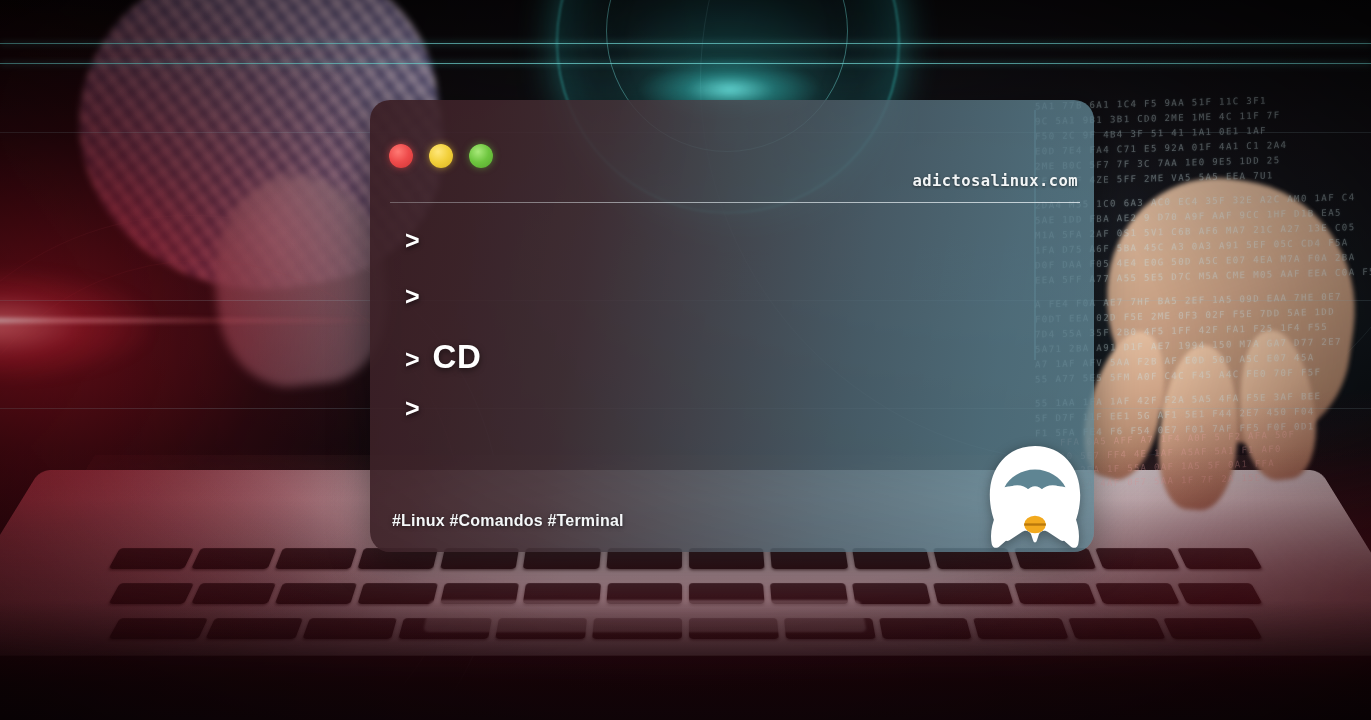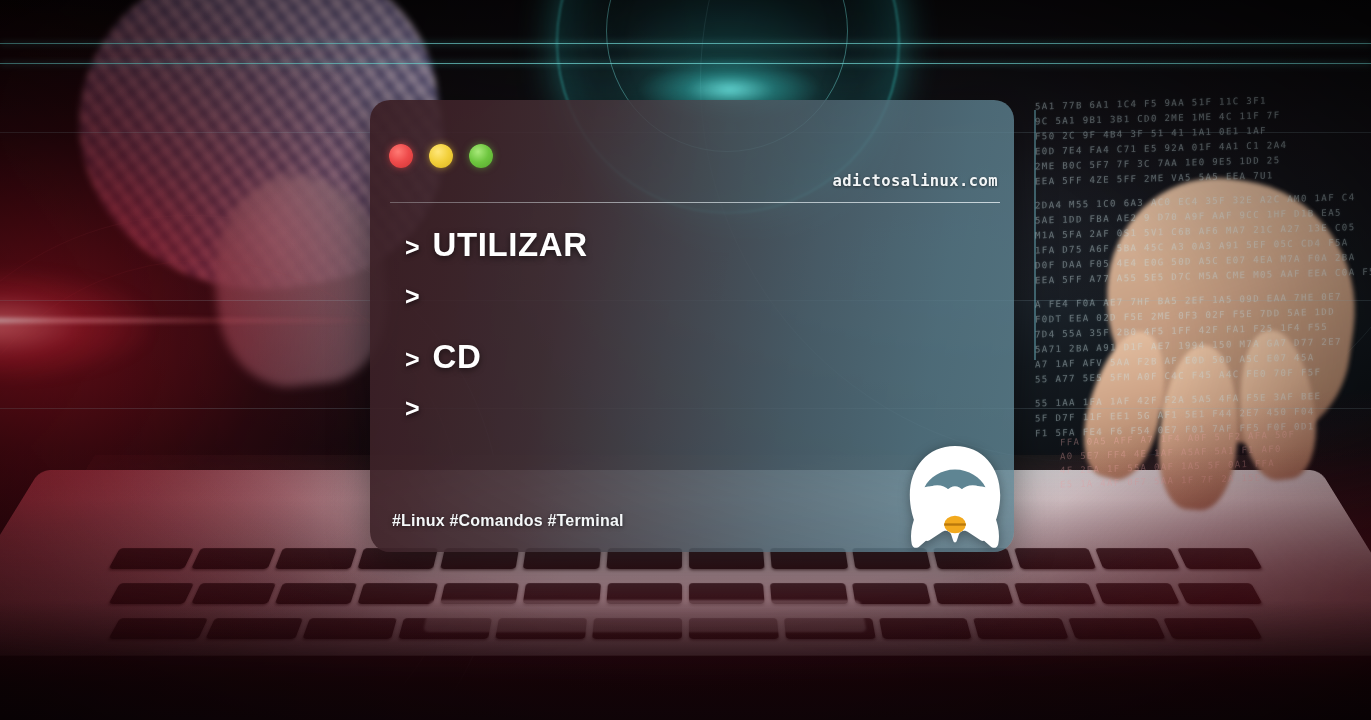--- a/index.html
+++ b/index.html
@@ -171,21 +171,21 @@
     background:radial-gradient(ellipse at 35% 50%, rgba(255,120,130,.75) 0%, rgba(220,40,60,.35) 40%, rgba(0,0,0,0) 75%);
     filter:blur(6px);
   }
   .vignette{
     position:absolute;inset:0;
     background:radial-gradient(ellipse 78% 78% at 50% 48%, rgba(0,0,0,0) 45%, rgba(0,0,0,.45) 82%, rgba(0,0,0,.72) 100%);
   }
 
   
   .terminal{
-    position:absolute;left:370px;top:100px;width:644px;height:452px;
+    position:absolute;left:370px;top:100px;width:724px;height:452px;
     border-radius:20px;
     background:linear-gradient(100deg,
         rgba(58,30,36,.93) 0%,
         rgba(62,36,42,.92) 14%,
         rgba(66,48,54,.90) 30%,
         rgba(72,74,82,.88) 48%,
         rgba(78,100,112,.86) 66%,
         rgba(88,122,136,.84) 84%,
         rgba(96,134,148,.82) 100%);
     box-shadow:0 10px 40px rgba(0,0,0,.45);
@@ -372,21 +372,20 @@
         <span class="dot dot-yellow"></span>
         <span class="dot dot-green"></span>
       </div>
 
       <div class="domain">adictosalinux.com</div>
       <div class="divider"></div>
 
       <div class="cmds">
         <div class="cmd">
           <span class="caret">&gt;</span>
-          <span class="cmd-text">UTILIZAR</span>
         </div>
         <div class="cmd">
           <span class="caret">&gt;</span>
         </div>
         <div class="cmd">
           <span class="caret">&gt;</span>
           <span class="cmd-text">CD</span>
         </div>
         <div class="cmd">
           <span class="caret">&gt;</span>

